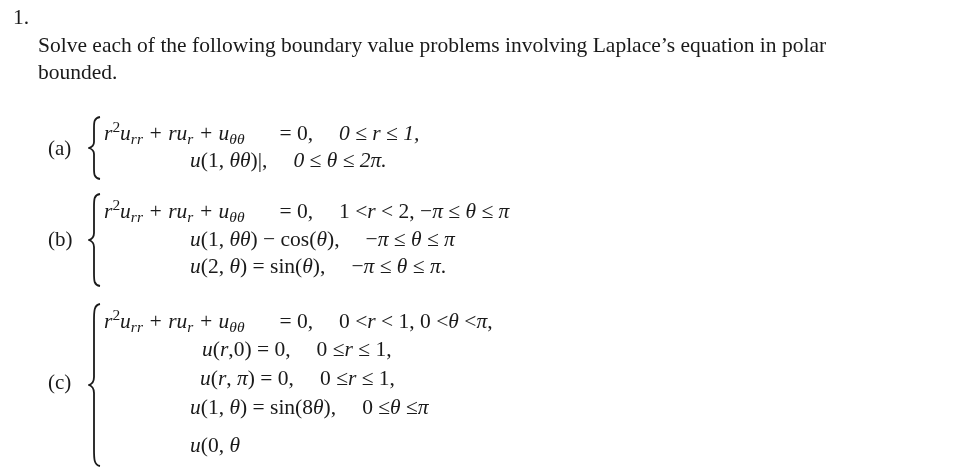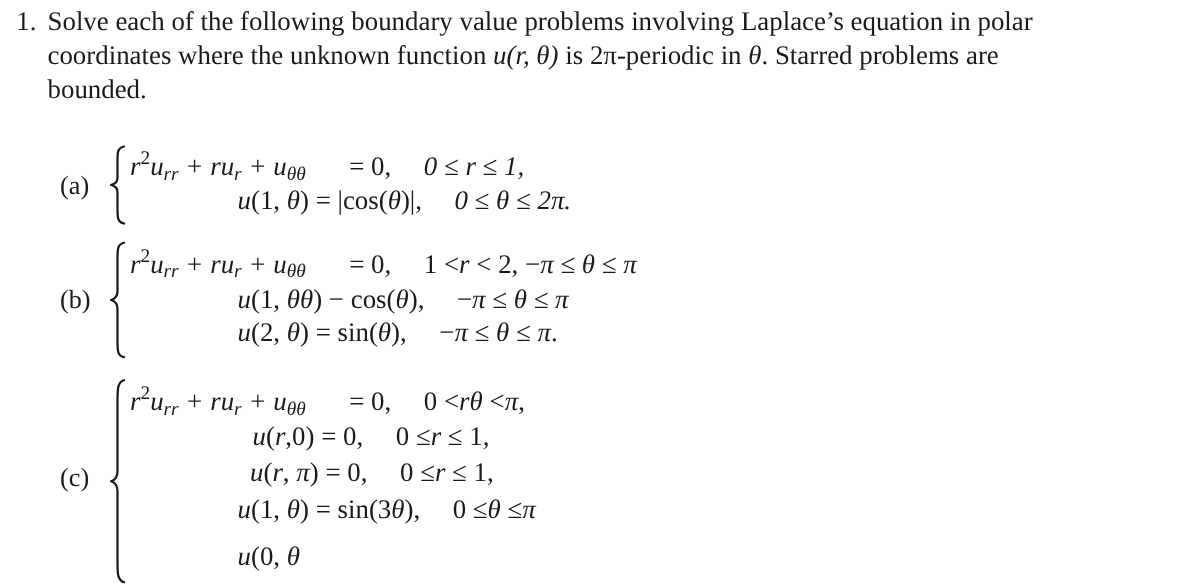--- a/index.html
+++ b/index.html
@@ -6,21 +6,21 @@
   body {
     width:963px; height:470px; overflow:hidden; position:relative;
     font-family:"Liberation Serif", "DejaVu Serif", serif;
     color:#1a1a1a;
   }
   .intro {
     position:absolute; left:13px; top:4px; width:900px;
     font-size:21.5px; line-height:27px;
   }
   .intro .num { position:absolute; left:0; top:0; }
-  .intro .text { margin-left:25px; }
+  .intro .text { margin-left:25px;margin-top:28px; }
   .m { font-style:italic; }
   .up { font-style:normal; }
   sub { font-size:0.72em; vertical-align:-0.25em; line-height:0; }
   sup { font-size:0.72em; vertical-align:0.55em; line-height:0; }
 
   .problem { position:absolute; left:0; }
   .plabel {
     position:absolute; left:48px; font-size:21px;
   }
   .brace {
@@ -34,23 +34,20 @@
   }
   .gap { display:inline-block; width:26px; }
 </style>
 </head>
 <body>
 
 <div class="intro">
   <span class="num">1.</span>
   <div class="text">
     <div>Solve each of the following boundary value problems involving Laplace’s equation in polar</div>
-    <div>
-      <span>coordinates where the unknown function </span><span class="m">u(r, θ)</span><span> is 2π-periodic in </span><span class="m">θ</span><span>. Starred problems are</span>
-    </div>
     <div>bounded.</div>
   </div>
 </div>
 
 <div class="problem" style="top:0;">
   <span class="plabel" style="top:136px;">(a)</span>
   <div class="brace" style="top:116px;height:64px;">
     <svg viewBox="0 0 14 64" preserveAspectRatio="none">
         <path d="M12 1 C6 2,6 6,6 12 L6 26 C6 30,4 31,1 32 C4 33,6 34,6 38 L6 52 C6 58,6 62,12 63" fill="none" stroke="#1a1a1a" stroke-width="1.8"></path>
       </svg>
@@ -59,21 +56,20 @@
     <div class="row" style="top:0;">
       <span class="m" style="width:170px;display:inline-block;">r<sup class="up">2</sup>u<sub>rr</sub> + ru<sub>r</sub> + u<sub>θθ</sub></span>
         <span>&nbsp;= 0,</span>
         <span class="gap"></span>
         <span class="m">0 ≤ r ≤ 1,</span>
     </div>
     <div class="row" style="top:27px;left:86px;">
       <span class="m">u</span>
         <span>(1,&nbsp;</span>
         <span class="m">θ</span>
-        <span>) = |cos(</span>
         <span class="m">θ</span>
         <span>)|,</span>
         <span class="gap"></span>
         <span class="m">0 ≤ θ ≤ 2π.</span>
     </div>
   </div>
 </div>
 
 <div class="problem" style="top:0;">
   <span class="plabel" style="top:227px;">(b)</span>
@@ -126,20 +122,21 @@
         <path d="M12 1 C6 2,6 8,6 18 L6 74 C6 79,4 81,1 82 C4 83,6 85,6 90 L6 146 C6 156,6 162,12 163" fill="none" stroke="#1a1a1a" stroke-width="1.8"></path>
       </svg>
   </div>
   <div class="rows" style="top:308px;">
     <div class="row" style="top:0;">
       <span class="m" style="width:170px;display:inline-block;">r<sup class="up">2</sup>u<sub>rr</sub> + ru<sub>r</sub> + u<sub>θθ</sub></span>
         <span>&nbsp;= 0,</span>
         <span class="gap"></span>
         <span>0 &lt; </span>
         <span class="m">r</span>
+        <span>&nbsp;&lt; 1, 0 &lt; </span>
         <span class="m">θ</span>
         <span>&nbsp;&lt; </span>
         <span class="m">π</span>
         <span>,</span>
     </div>
     <div class="row" style="top:28px;left:98px;">
       <span class="m">u</span>
         <span>(</span>
         <span class="m">r</span>
         <span>,0) = 0,</span>
@@ -157,21 +154,21 @@
         <span>) = 0,</span>
         <span class="gap"></span>
         <span>0 ≤ </span>
         <span class="m">r</span>
         <span>&nbsp;≤ 1,</span>
     </div>
     <div class="row" style="top:86px;left:86px;">
       <span class="m">u</span>
         <span>(1,&nbsp;</span>
         <span class="m">θ</span>
-        <span>) = sin(3</span>
+        <span>) = sin(8</span>
         <span class="m">θ</span>
         <span>),</span>
         <span class="gap"></span>
         <span>0 ≤ </span>
         <span class="m">θ</span>
         <span>&nbsp;≤ </span>
         <span class="m">π</span>
     </div>
     <div class="row" style="top:124px;left:86px;">
       <span class="m">u</span>

